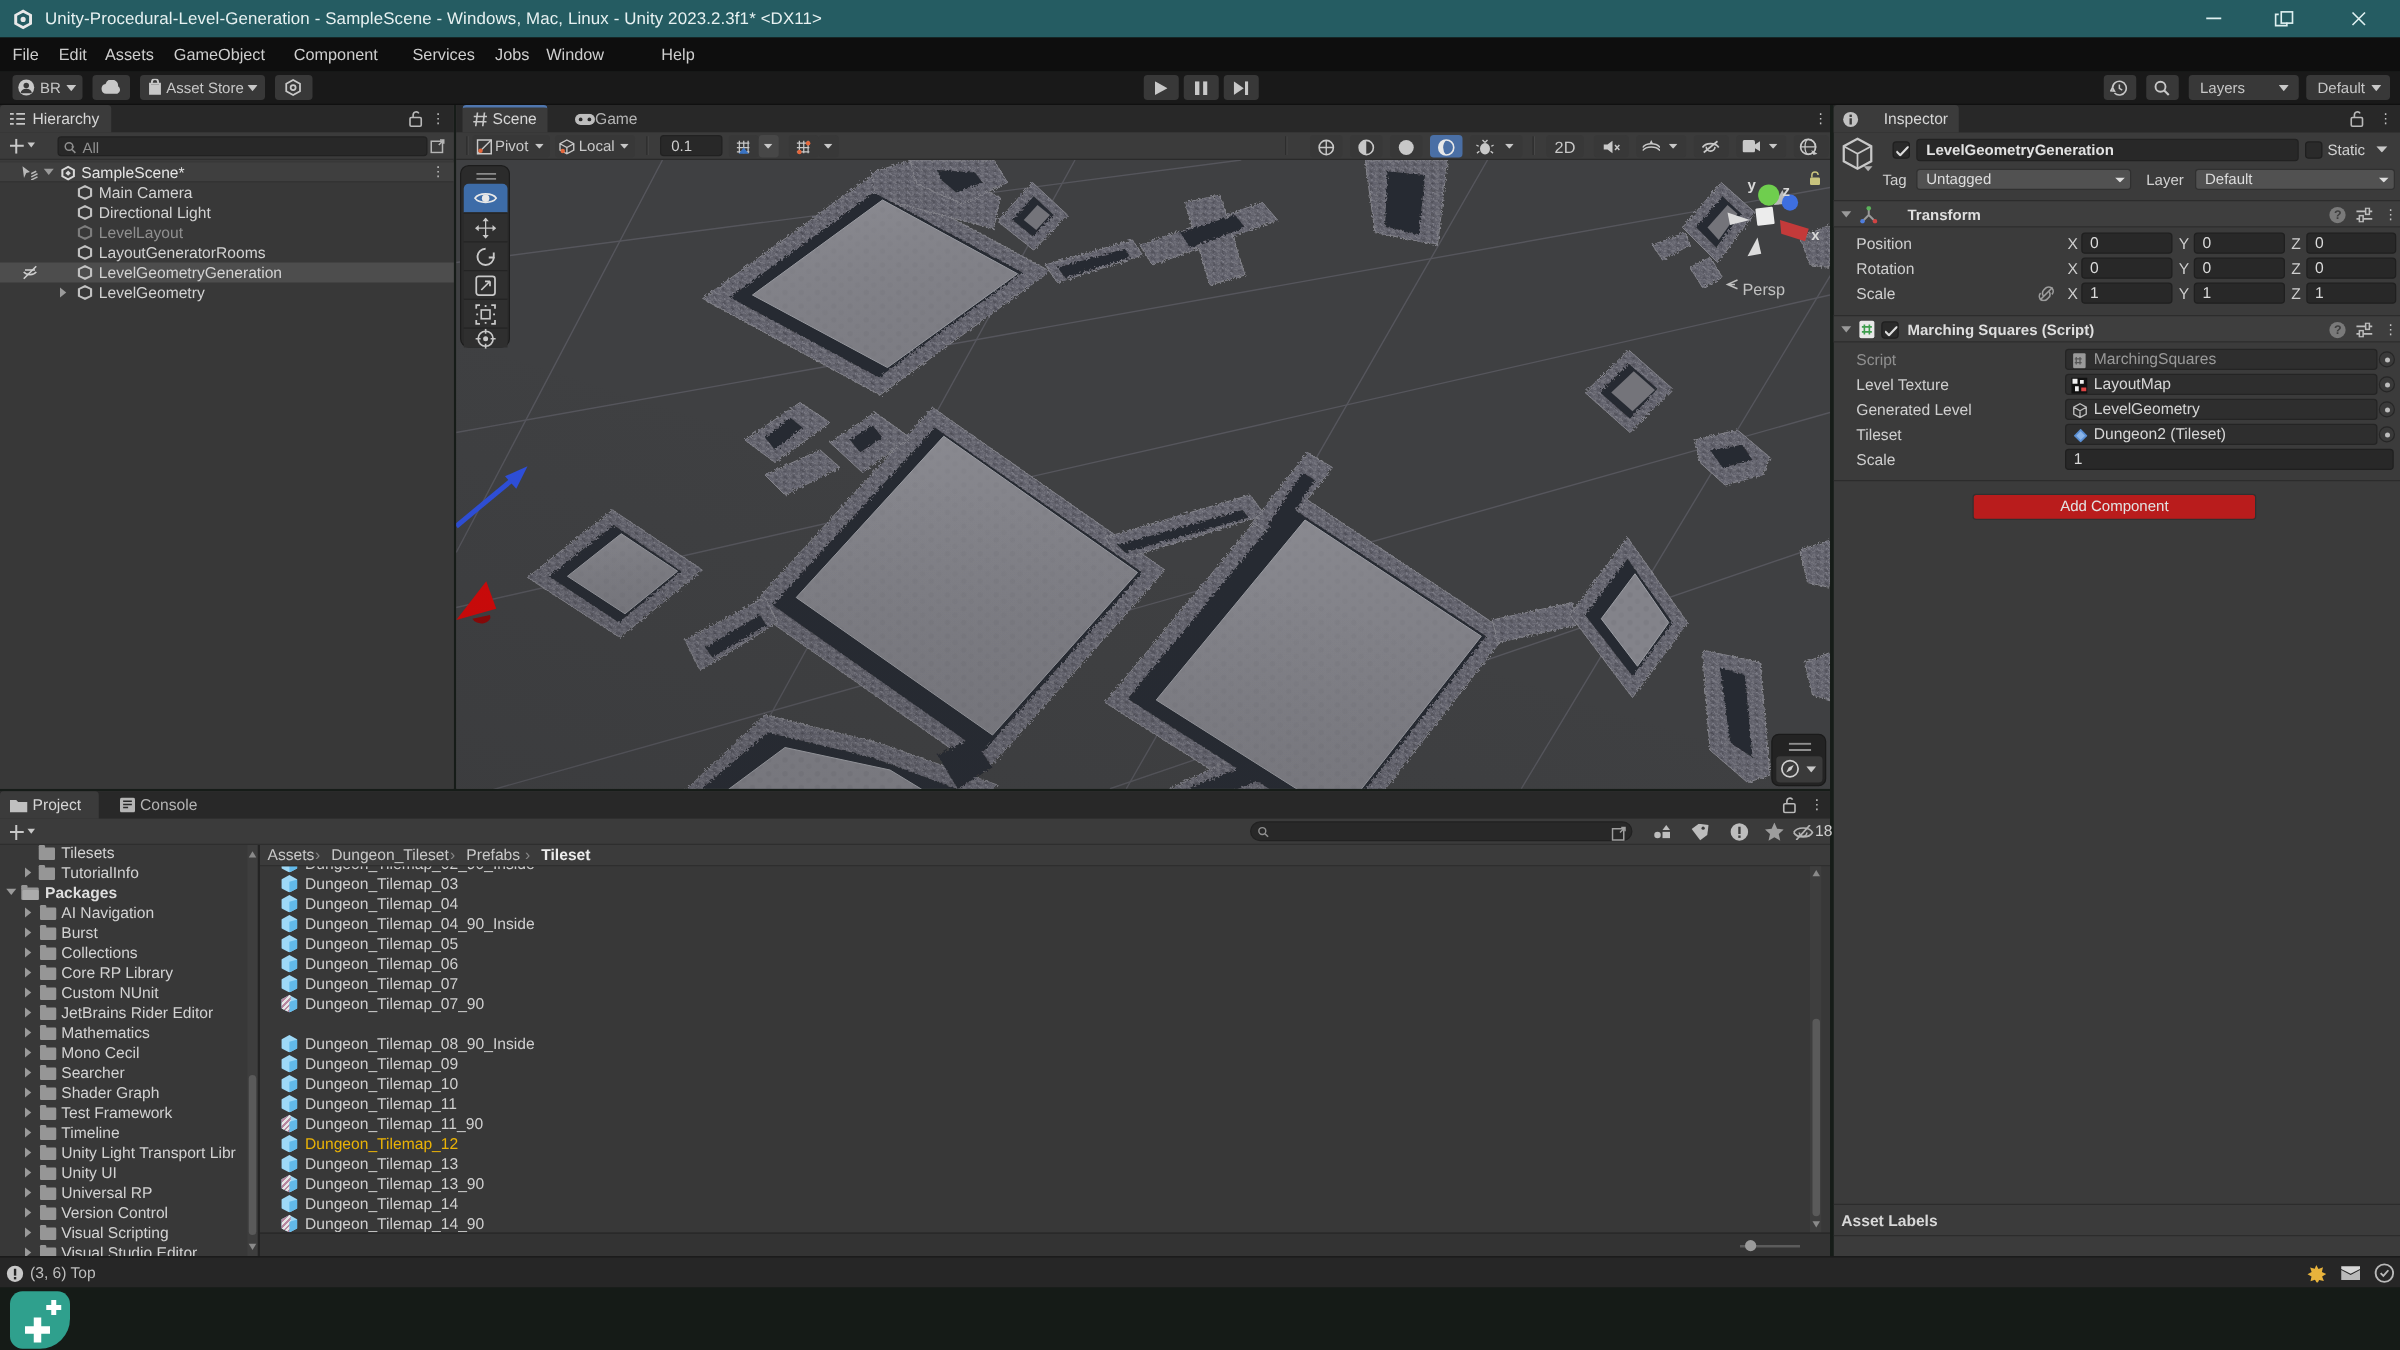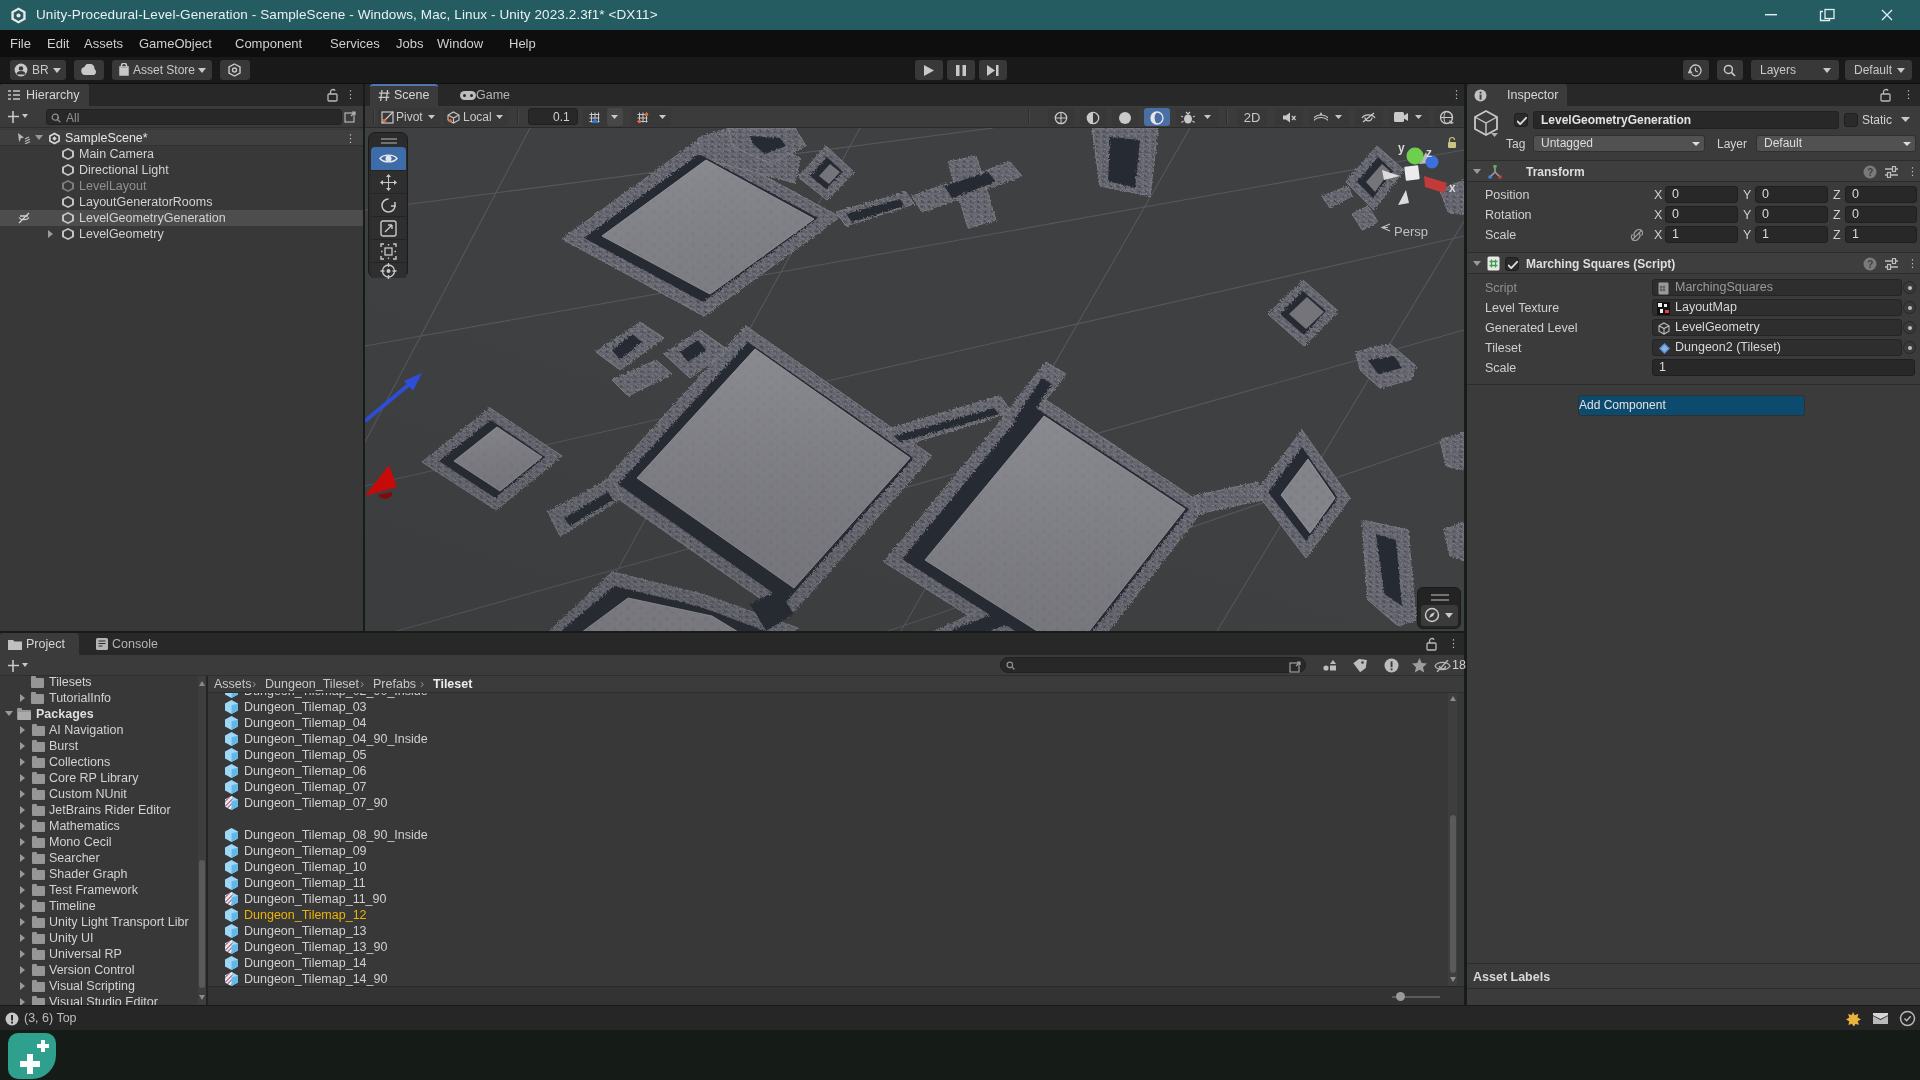--- a/index.html
+++ b/index.html
@@ -79,21 +79,21 @@
 
   <div class="abs" id="menubar">
     <span style="left:10px">File</span>
       <span style="left:47px">Edit</span>
       <span style="left:84px">Assets</span>
       <span style="left:139px">GameObject</span>
       <span style="left:235px">Component</span>
       <span style="left:330px">Services</span>
       <span style="left:396px">Jobs</span>
       <span style="left:437px">Window</span>
-      <span style="left:509px">Help</span>
+      <span style="left:529px">Help</span>
   </div>
 
   <div class="abs" id="toolbar">
     <div class="abs tbtn" style="left:10px;width:56px">
       <svg class="abs" style="left:4px;top:3px" width="14" height="14" viewBox="0 0 14 14">
           <circle cx="7" cy="7" r="6.4" fill="#c8c8c8"></circle>
           <circle cx="7" cy="5.4" r="2.2" fill="#383838"></circle>
           <path d="M2.5 11.5 a4.5 3.6 0 0 1 9 0 Z" fill="#383838"></path>
         </svg>
       <span style="position:absolute;left:22px;top:0">BR</span>
@@ -260,21 +260,21 @@
             <path d="M1 12 L12 1" stroke="#c8c8c8" stroke-width="1.2"></path>
             <circle cx="3.4" cy="9.6" r="1.8" fill="#e4673c"></circle>
           </svg></div>
       <div class="abs tbtn" style="left:79px;width:64px;top:2px;height:18px;line-height:18px;text-align:left;padding-left:19px;font-size:12px">Local<svg class="abs" style="left:52px;top:7px" width="7" height="4">
             <path d="M0 0 L7 0 L3.5 4 Z" fill="#c8c8c8"></path>
           </svg><svg class="abs" style="left:3px;top:3px" width="13" height="13" viewBox="0 0 13 13">
             <path d="M6.5 1 L12 4 v5 L6.5 12 L1 9 V4 Z M1 4 l5.5 3 L12 4 M6.5 7 v5" fill="none" stroke="#c8c8c8" stroke-width="1.1"></path>
             <circle cx="3.2" cy="9.8" r="1.8" fill="#e4673c"></circle>
           </svg></div>
       <div class="abs" style="left:152px;top:3px;width:2px;height:15px;border-left:1px solid #2d2d2d;border-right:1px solid #474747"></div>
-      <div class="abs fld" style="left:163px;top:2px;width:50px;height:17px;line-height:16px;padding-left:24px;font-size:12px;color:#cfcfcf">0.1</div>
+      <div class="abs fld" style="left:163px;top:2px;width:50px;height:17px;line-height:16px;padding-left:8px;font-size:12px;color:#cfcfcf">0.1</div>
       <div class="abs tbtn" style="left:218px;width:24px;top:2px;height:18px">
           <svg class="abs" style="left:5px;top:3px" width="13" height="13">
             <path d="M1.5 3.5 h10 M1.5 7 h10 M1.5 10.5 h10 M3.5 1.5 v10 M7 1.5 v10 M10.5 1.5 v10" stroke="#c8c8c8" stroke-width="1"></path>
             <path d="M7 7 l4 5 h-8 Z" fill="#3a74c4"></path>
           </svg>
         </div>
       <div class="abs tbtn" style="left:242px;width:16px;top:2px;height:18px;background:#474747">
           <svg class="abs" style="left:4px;top:7px" width="7" height="4">
             <path d="M0 0 L7 0 L3.5 4 Z" fill="#c8c8c8"></path>
           </svg>
@@ -729,21 +729,21 @@
               <path d="M5.5 2 L9 5.5 L5.5 9 L2 5.5 Z" fill="#8ab4e8"></path>
             </svg>
         </div>
         <div class="target" style="left:436px;top:3px"></div>
       </div>
       <div class="irow" style="left:0;top:252px;width:453px">
           <div class="ilab">Scale</div>
         <div class="ifld" style="left:185px;top:1px;width:263px">1</div>
       </div>
       <div class="abs" style="left:0;top:278px;width:453px;height:1px;background:#2c2c2c"></div>
-      <div class="abs" style="left:111px;top:289px;width:227px;height:21px;background:#0c4a6e;border:1px solid #303030;border-radius:3px;line-height:19px;color:#e2e2e2">Add Component</div>
+      <div class="abs" style="left:111px;top:289px;width:227px;height:21px;background:#b91c1c;border:1px solid #303030;border-radius:3px;text-align:center;line-height:19px;color:#e2e2e2">Add Component</div>
 
       <div class="abs" style="left:0;top:857px;width:453px;height:1px;background:#2c2c2c"></div>
       <div class="abs" style="left:6px;top:864px;font-weight:bold;color:#d8d8d8;font-size:12.5px">Asset Labels</div>
       <div class="abs" style="left:0;top:882px;width:453px;height:1px;background:#2c2c2c"></div>
     </div>
   </div>
 
   <div class="abs panel" id="project" style="left:0;top:633px;width:1464px;height:372px">
     <div class="abs tabbar" style="left:0;top:0;width:1464px"></div>
     <div class="abs tab" style="left:0;padding-left:26px;width:79px">Project</div>

